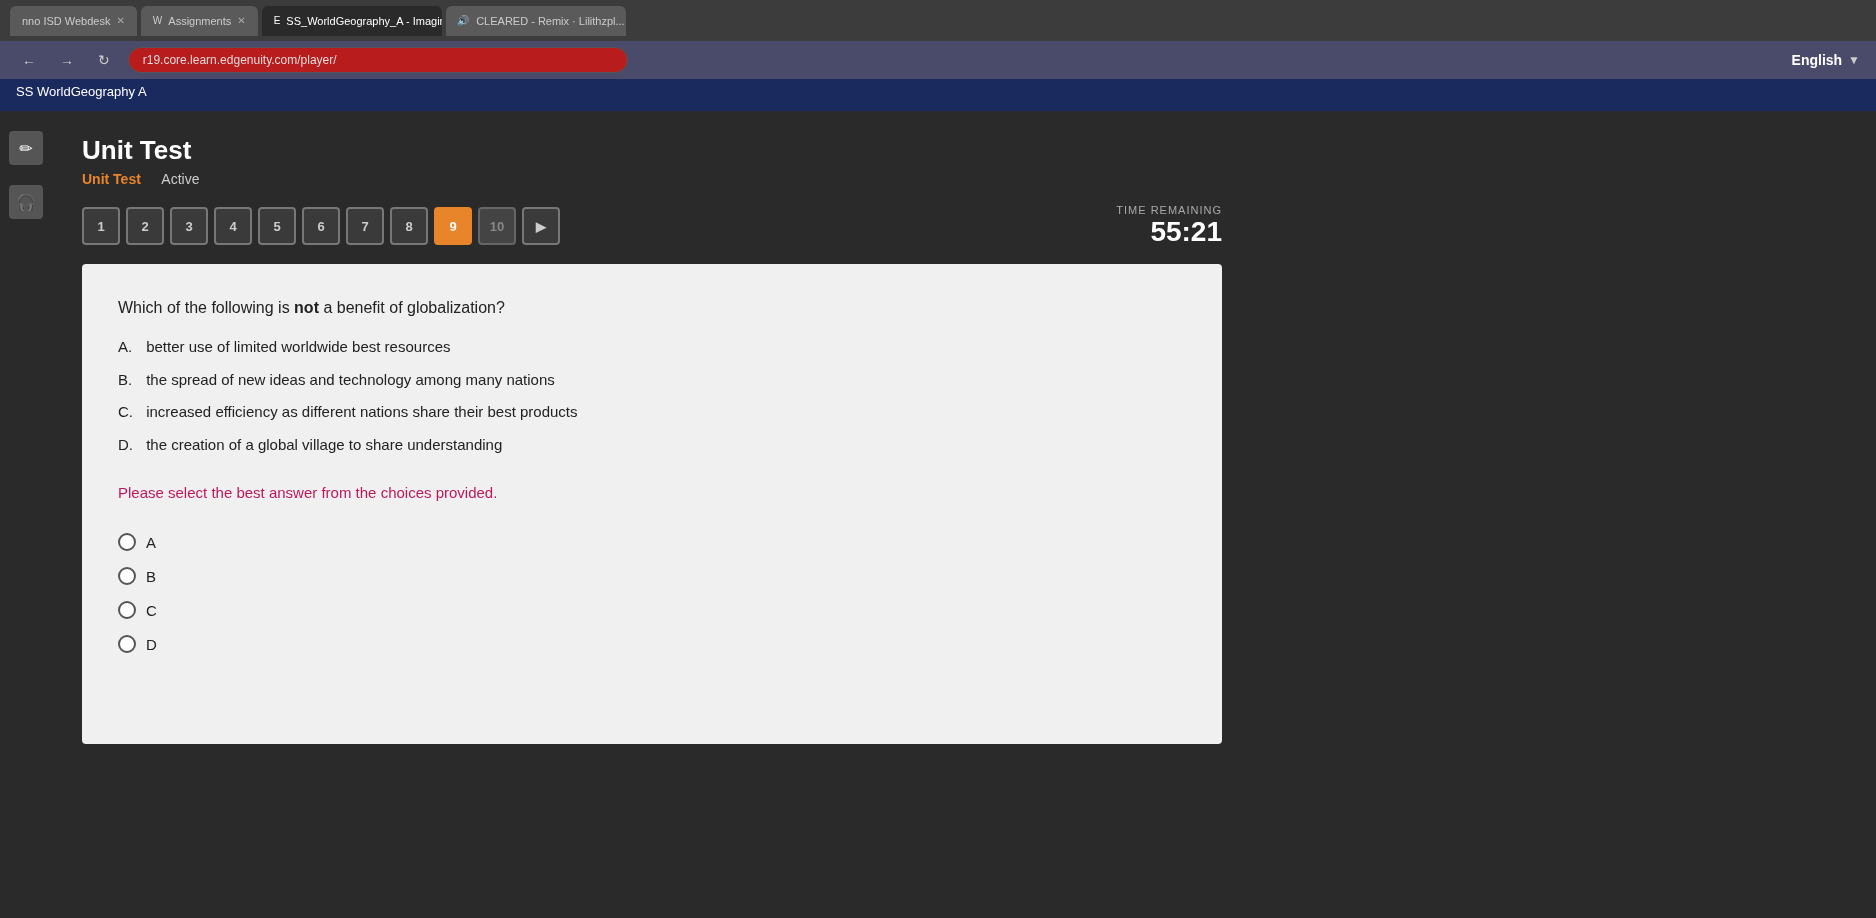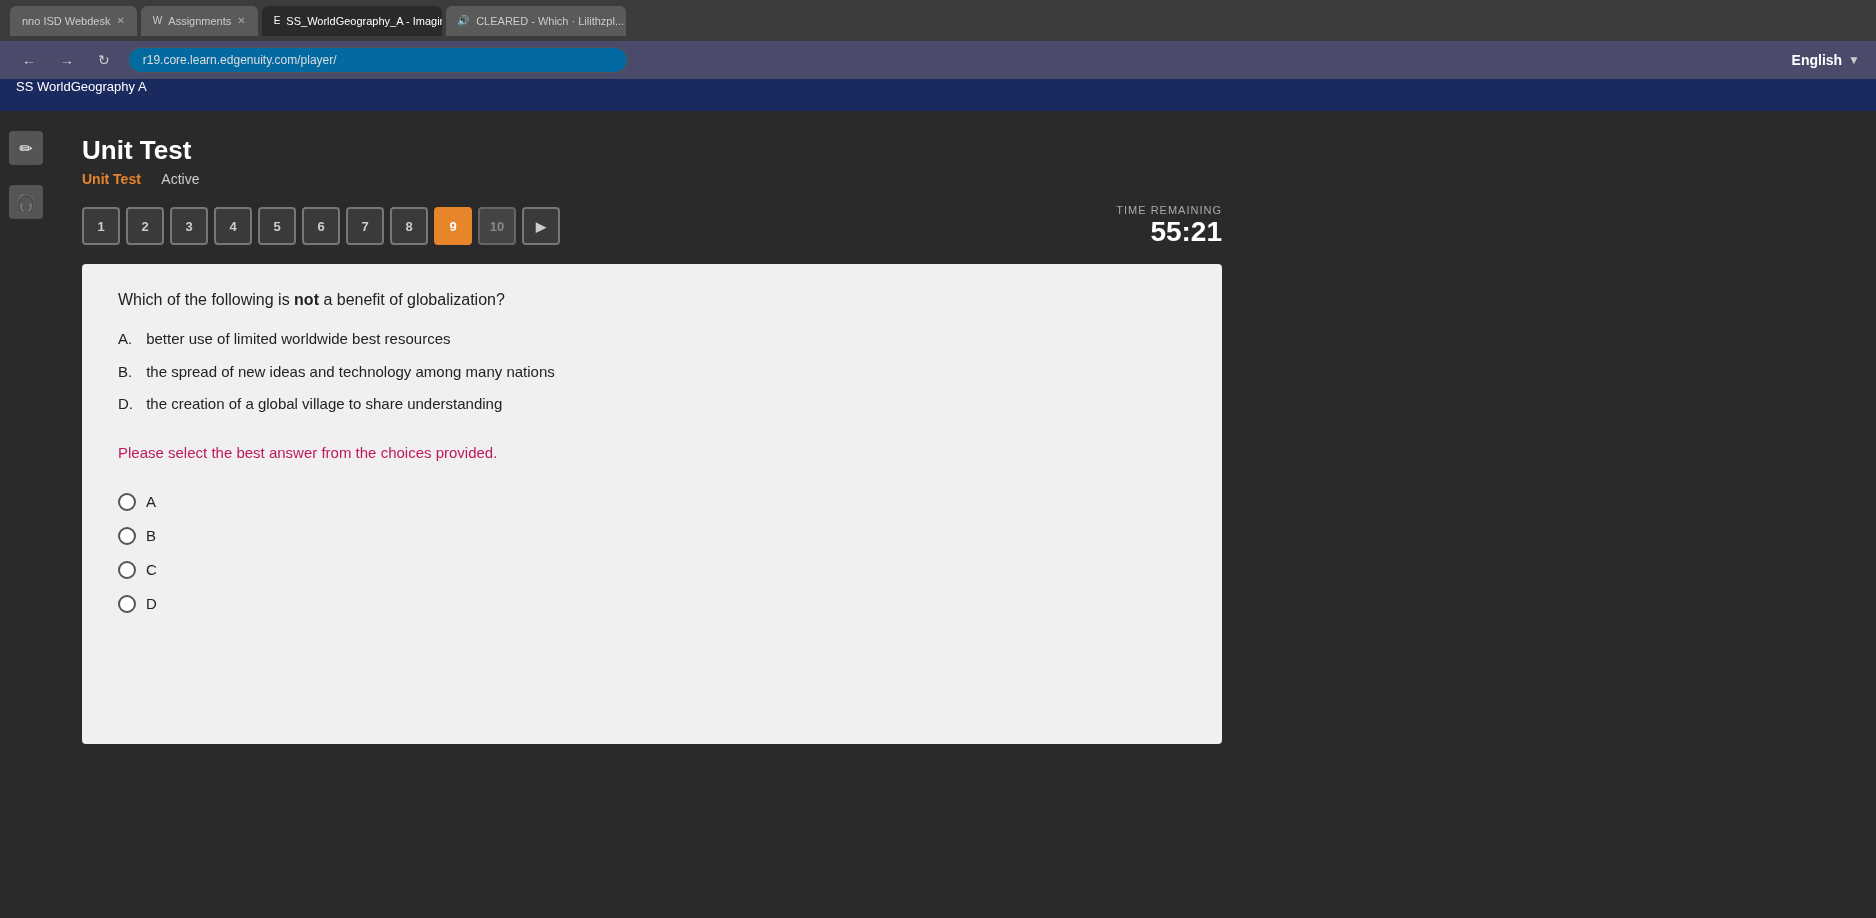--- a/index.html
+++ b/index.html
@@ -58,21 +58,21 @@
     }
     .nav-btn {
       color: #ccc;
       font-size: 14px;
       cursor: pointer;
       background: none;
       border: none;
       padding: 2px 6px;
     }
     .url-bar {
-      background: #0369a1;
+      background: #b91c1c;
       color: #ddd;
       font-size: 12px;
       padding: 5px 14px;
       border-radius: 14px;
       flex: 1;
       max-width: 500px;
       border: 1px solid #555;
     }
     .lang-selector {
       margin-left: auto;
@@ -87,22 +87,22 @@
     .lang-dropdown {
       font-size: 12px;
       color: #ccc;
     }
 
     
     .app-header {
       background: #1a2a5e;
       height: 32px;
       display: flex;
-      align-items: flex-start;
-      padding: 0 16px;
+      align-items: flex-end;
+      padding: 12px 16px;
     }
     .app-title {
       color: #fff;
       font-size: 13px;
       font-weight: 500;
     }
 
     
     .main-area {
       display: flex;
@@ -222,21 +222,21 @@
     .timer-value {
       color: #fff;
       font-size: 28px;
       font-weight: bold;
     }
 
     
     .question-card {
       background: #f0f0f0;
       border-radius: 4px;
-      padding: 24px 36px;
+      padding: 32px 36px;
       min-height: 480px;
     }
     .question-text {
       font-size: 16px;
       color: #222;
       margin-bottom: 16px;
       line-height: 1.5;
     }
     .question-text strong {
       font-weight: bold;
@@ -300,21 +300,21 @@
     <span>Assignments</span>
     <span class="tab-close">✕</span>
   </div>
   <div class="tab active">
     <span class="tab-icon">E</span>
     <span>SS_WorldGeography_A - Imagin...</span>
 
   </div>
   <div class="tab">
     <span class="tab-icon">🔊</span>
-    <span>CLEARED - Which · Lilithzpl...</span>
+    <span>CLEARED - Remix · Lilithzpl...</span>
 
   </div>
 </div>
 
 <div class="address-bar">
   <button class="nav-btn">←</button>
   <button class="nav-btn">→</button>
   <button class="nav-btn">↻</button>
   <div class="url-bar">r19.core.learn.edgenuity.com/player/</div>
   <div class="lang-selector">
@@ -375,20 +375,24 @@
       <ul class="answer-list">
         <li>
           <span class="answer-label">A.</span>
           <span>better use of limited worldwide best resources</span>
         </li>
         <li>
           <span class="answer-label">B.</span>
           <span>the spread of new ideas and technology among many nations</span>
         </li>
         <li>
+          <span class="answer-label">C.</span>
+          <span>increased efficiency as different nations share their best products</span>
+        </li>
+        <li>
           <span class="answer-label">D.</span>
           <span>the creation of a global village to share understanding</span>
         </li>
       </ul>
 
       <p class="instruction-text">Please select the best answer from the choices provided.</p>
 
       <div class="radio-group">
         <label class="radio-option">
           <div class="radio-circle"></div>

